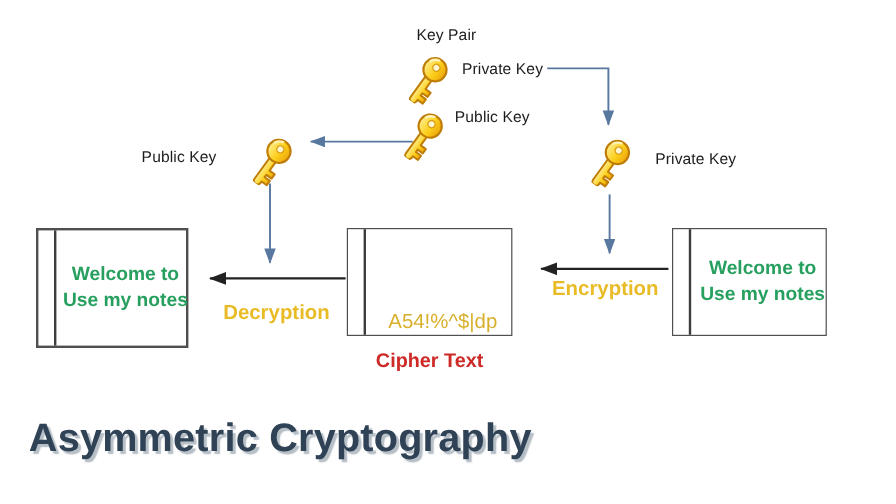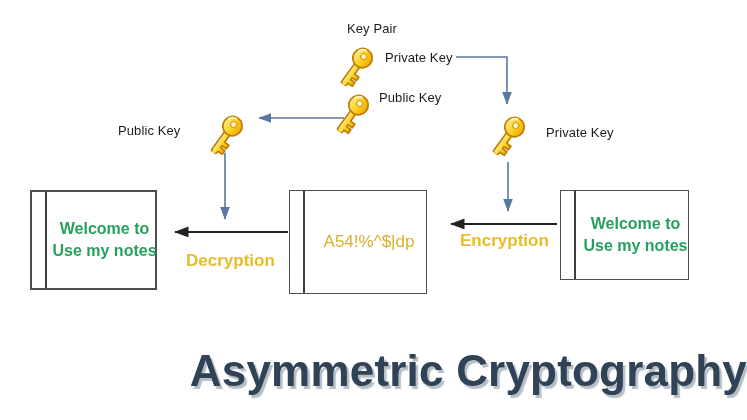--- a/index.html
+++ b/index.html
@@ -49,22 +49,22 @@
   .process-label{
     color:var(--process-gold,#e9bc27);
     font-size:17px;font-weight:700;white-space:nowrap;
   }
   .cipher-caption{
     color:var(--cipher-caption-red,#cd2a27);
     font-size:16.5px;font-weight:700;white-space:nowrap;
   }
   #title{
     left:24px;top:346px;width:723px;
-    text-align:right;
-    font-size:44px;font-weight:700;
+    text-align:left;
+    font-size:33px;font-weight:700;
     color:var(--title-navy,#2f4256);
     text-shadow:2.5px 2.5px 1px rgba(120,135,150,0.55);
     letter-spacing:.2px;
   }
 </style>
 </head>
 <body>
 
 <div id="stage">
 
@@ -127,23 +127,24 @@
         <use href="#key-shape"></use>
       </svg>
   </div>
   <div class="abs key-label" style="left:546px;top:125px;">Private Key</div>
 
   <div class="abs page thick" style="left:30px;top:190px;width:127px;height:100px;">
     <div class="plain-text">Welcome to</div>
     <div class="plain-text">Use my notes</div>
   </div>
 
-  <div class="abs page" style="left:289px;top:190px;width:138px;height:104px;">
+  <div class="abs page" style="left:289px;top:190px;width:138px;height:90px;justify-content:flex-end;">
     <div class="cipher-line">A54!%^$|dp</div>
   </div>
+  <div class="abs cipher-caption" style="left:289px;top:292px;width:138px;text-align:center;">Cipher Text</div>
 
   <div class="abs page" style="left:560px;top:190px;width:129px;height:90px;">
     <div class="plain-text">Welcome to</div>
     <div class="plain-text">Use my notes</div>
   </div>
 
   <div class="abs process-label" style="left:186px;top:251px;">Decryption</div>
   <div class="abs process-label" style="left:460px;top:231px;">Encryption</div>
 
   <div class="abs" id="title">Asymmetric Cryptography</div>

